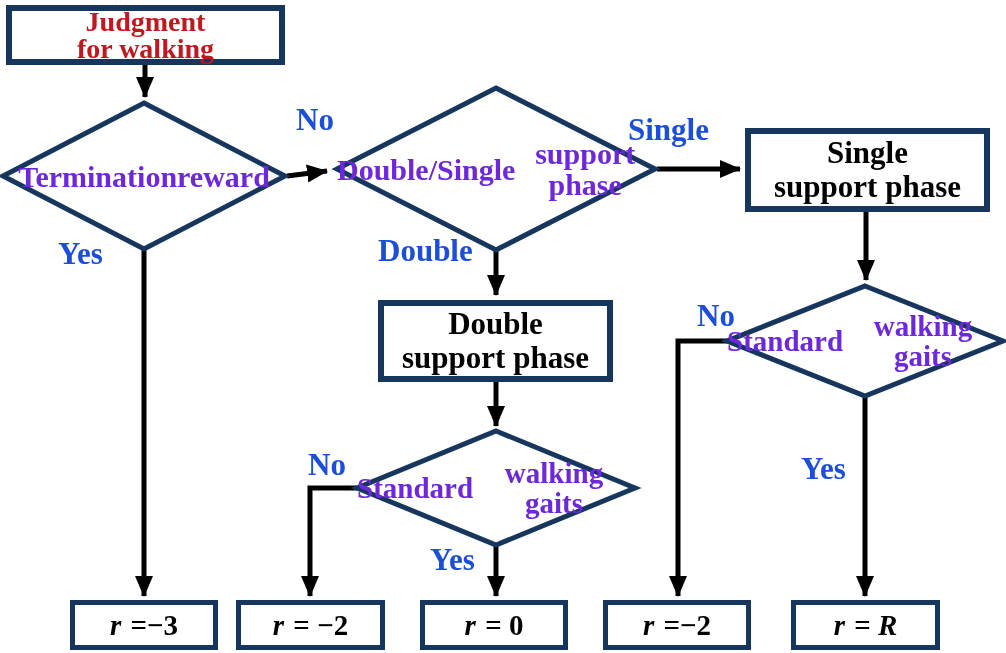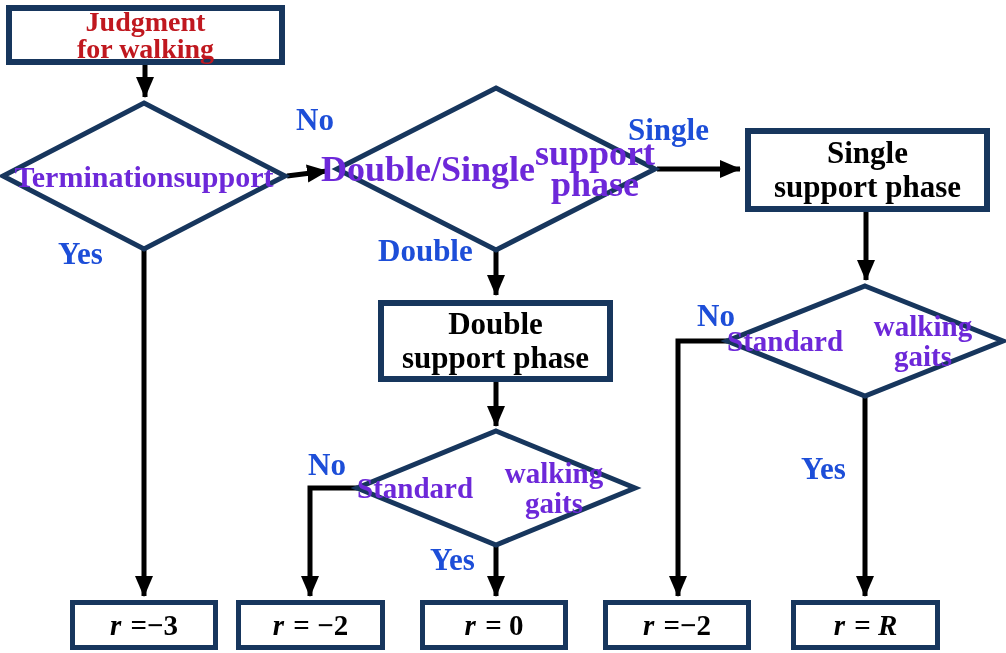--- a/index.html
+++ b/index.html
@@ -42,21 +42,21 @@
   .r3{left:420px;width:148px;}
   .r4{left:603px;width:148px;}
   .r5{left:791px;width:149px;}
 
   .dtext{
     position:absolute;display:flex;flex-direction:row;
     align-items:center;justify-content:center;text-align:center;
     font-weight:bold;color:#6d28d9;pointer-events:none;
   }
   .dt1{left:3px;top:103px;width:282px;height:146px;font-size:30px;line-height:31px;}
-  .dt2{left:337px;top:88px;width:318px;height:162px;font-size:36px;line-height:31px;justify-content:flex-end;}
+  .dt2{left:337px;top:88px;width:318px;height:162px;font-size:30px;line-height:31px;justify-content:flex-end;}
   .dt3{left:357px;top:431px;width:278px;height:114px;font-size:29px;line-height:30px;}
   .dt4{left:727px;top:286px;width:276px;height:110px;font-size:29px;line-height:30px;}
 
   .edge-label{
     position:absolute;font-weight:bold;color:#1d4ed8;
     font-size:31px;line-height:31px;white-space:nowrap;
   }
   .lb-no1{left:296px;top:104px;}
   .lb-single{left:628px;top:114px;}
   .lb-double{left:378px;top:235px;}
@@ -100,21 +100,21 @@
     </g>
   </svg>
 
   <div class="box start-box">
     <span class="ln">Judgment</span>
     <span class="ln">for walking</span>
   </div>
 
   <div class="dtext dt1">
     <span class="ln">Termination</span>
-    <span class="ln">support</span>
+    <span class="ln">reward</span>
   </div>
   <div class="dtext dt2">
     <span class="ln">Double/Single</span>
     <span class="ln">support phase</span>
   </div>
   <div class="dtext dt3">
     <span class="ln">Standard</span>
     <span class="ln">walking gaits</span>
   </div>
   <div class="dtext dt4">

